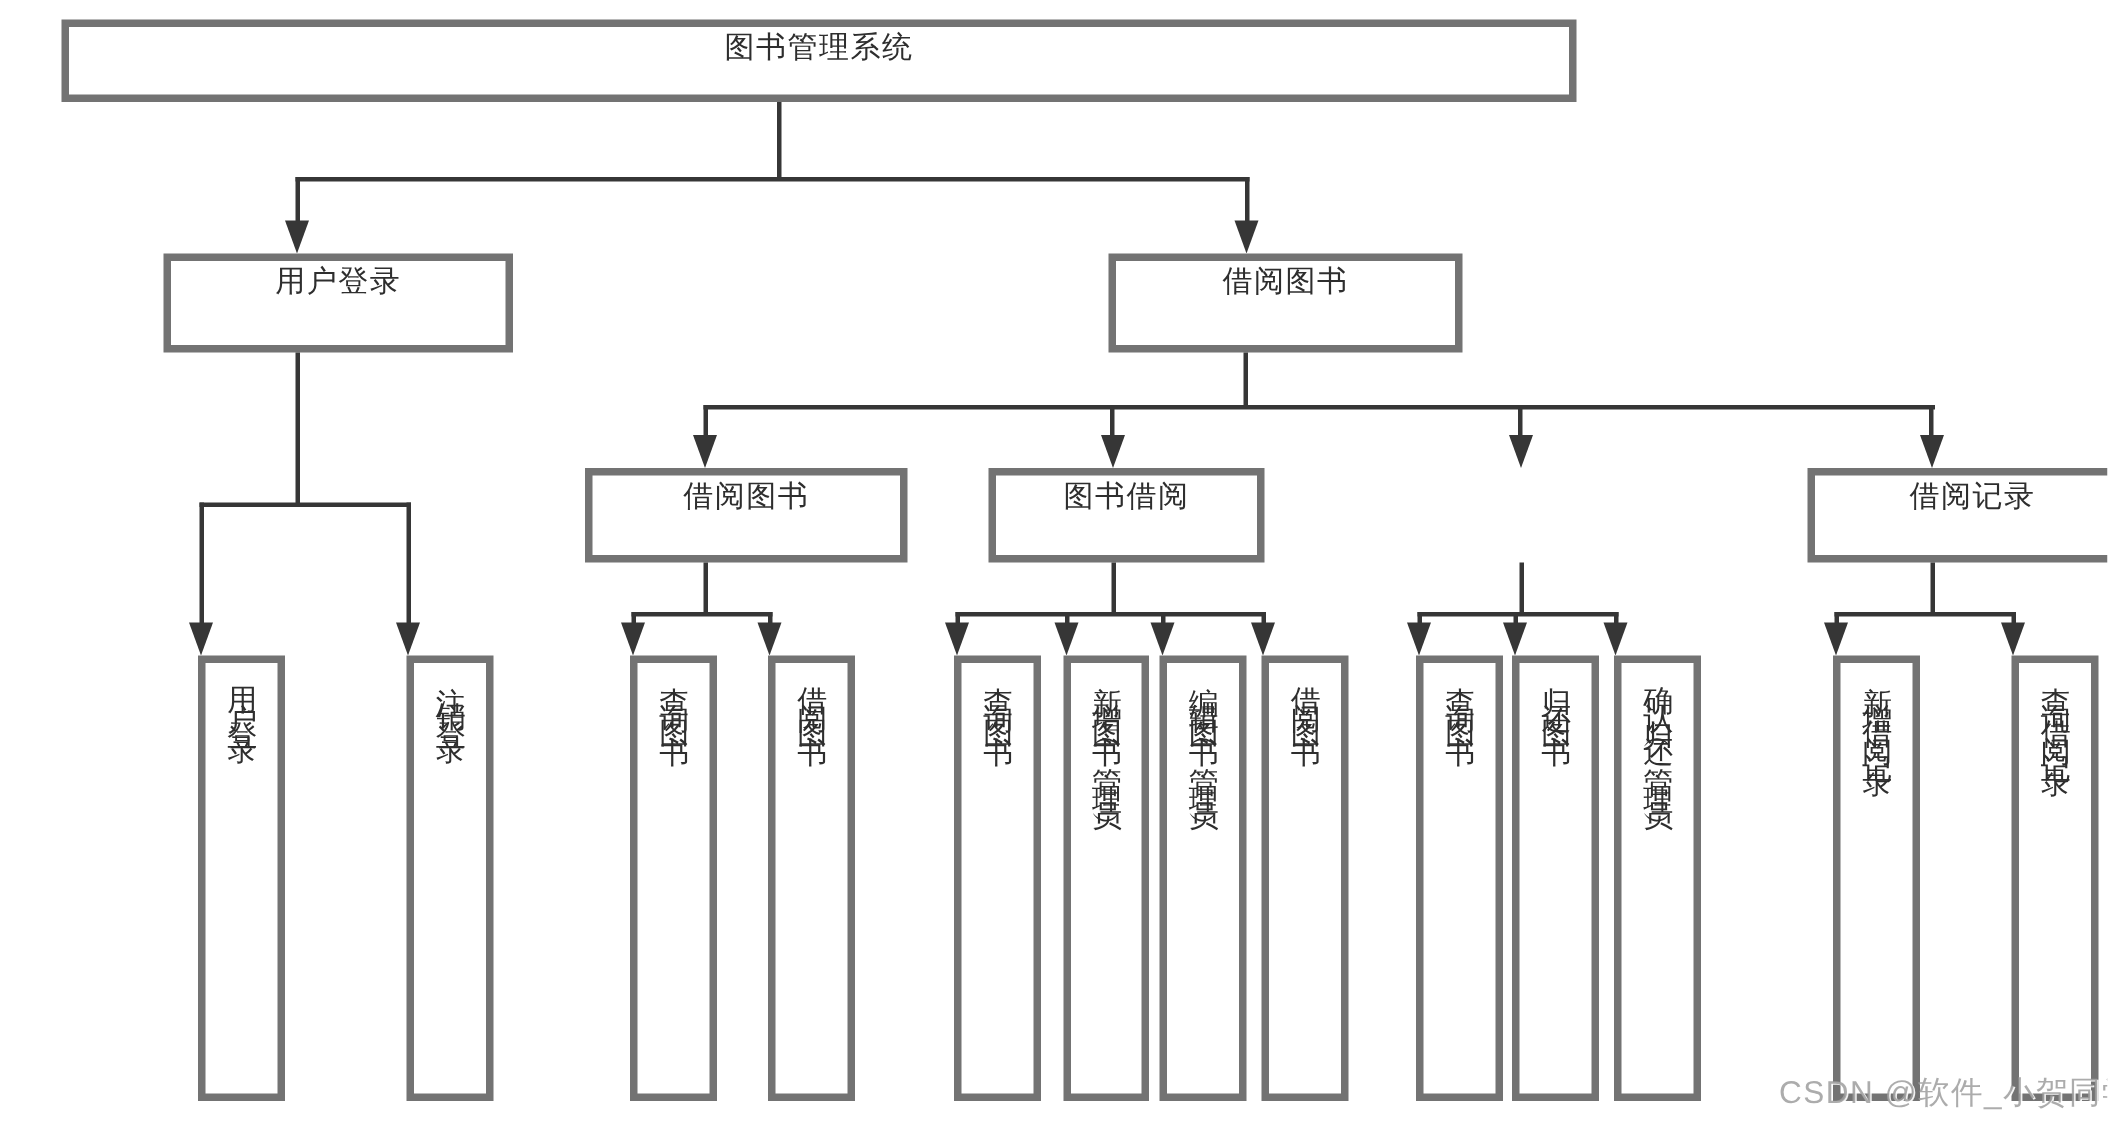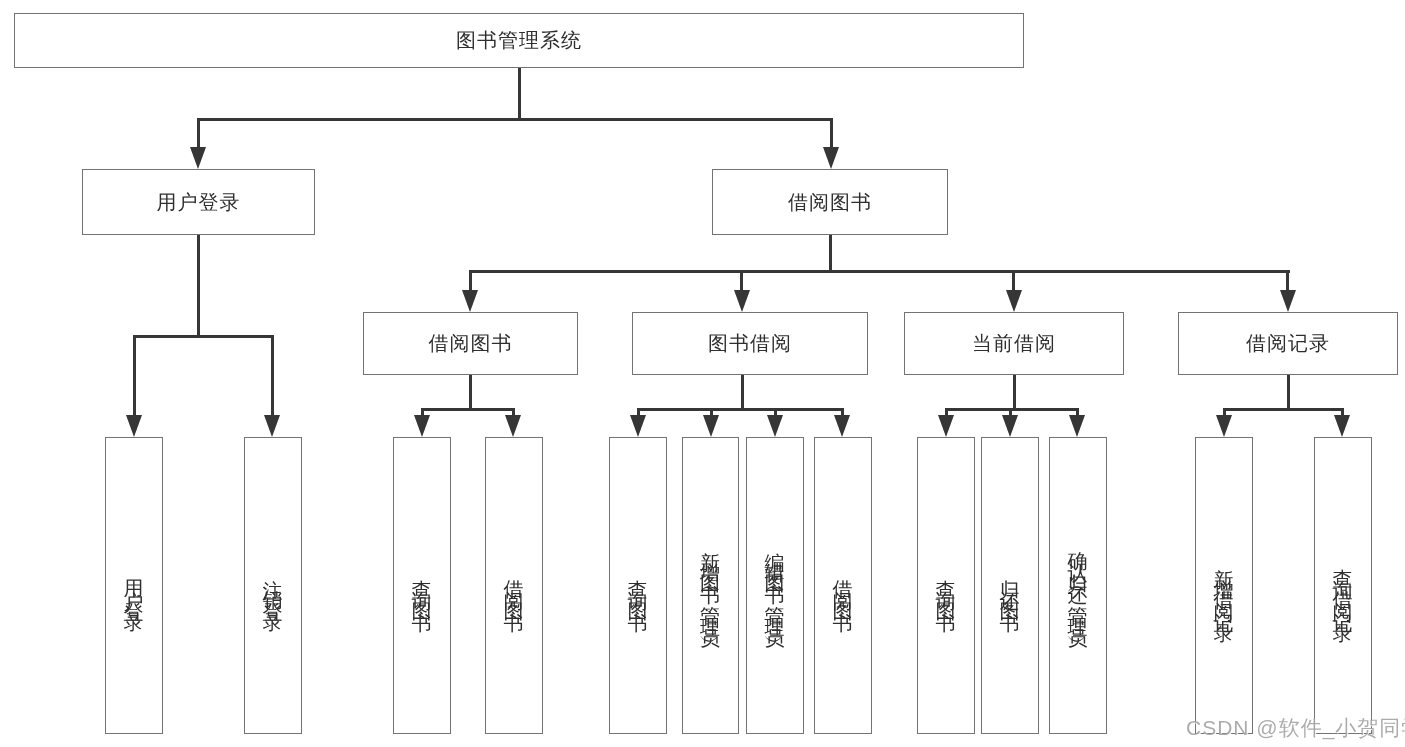--- a/index.html
+++ b/index.html
@@ -7,23 +7,23 @@
     position:relative;
     width:1405px;height:747px;
     background:#ffffff;
     font-family:"Liberation Sans", sans-serif;
     color:#2e2e2e;
     overflow:hidden;
   }
   .box{
     position:absolute;
     box-sizing:border-box;
-    border:1px solid #737373;
+    border:5px solid #737373;
     background:#ffffff;
-    display:flex;align-items:center;justify-content:center;
+    display:flex;justify-content:center;margin-left:27px;
   }
   .hbox{font-size:20px;letter-spacing:1px;}
   .leaf span{
     writing-mode:vertical-rl;
     text-orientation:mixed;
     font-size:20px;
     letter-spacing:11px;
     line-height:1.1;
     white-space:nowrap;
   }
@@ -84,25 +84,22 @@
   <div class="vl" style="left:740px;top:270px;height:22px;"></div>
   <div class="ar" style="left:734px;top:290px;"></div>
   <div class="vl" style="left:1012px;top:270px;height:22px;"></div>
   <div class="ar" style="left:1006px;top:290px;"></div>
   <div class="vl" style="left:1286px;top:270px;height:22px;"></div>
   <div class="ar" style="left:1280px;top:290px;"></div>
 
   <div class="box hbox" style="left:363px;top:312px;width:215px;height:63px;">
     <span>借阅图书</span>
   </div>
-  <div class="box hbox" style="left:632px;top:312px;width:236px;height:63px;">
+  <div class="box hbox" style="left:632px;top:312px;width:184px;height:63px;">
     <span>图书借阅</span>
-  </div>
-  <div class="box hbox" style="left:904px;top:312px;width:220px;height:63px;">
-    <span>当前借阅</span>
   </div>
   <div class="box hbox" style="left:1178px;top:312px;width:220px;height:63px;">
     <span>借阅记录</span>
   </div>
 
   <div class="vl" style="left:469px;top:375px;height:35px;"></div>
   <div class="hl" style="left:421px;top:408px;width:94px;"></div>
   <div class="vl" style="left:421px;top:408px;height:10px;"></div>
   <div class="ar" style="left:414px;top:415px;"></div>
   <div class="vl" style="left:512px;top:408px;height:10px;"></div>

